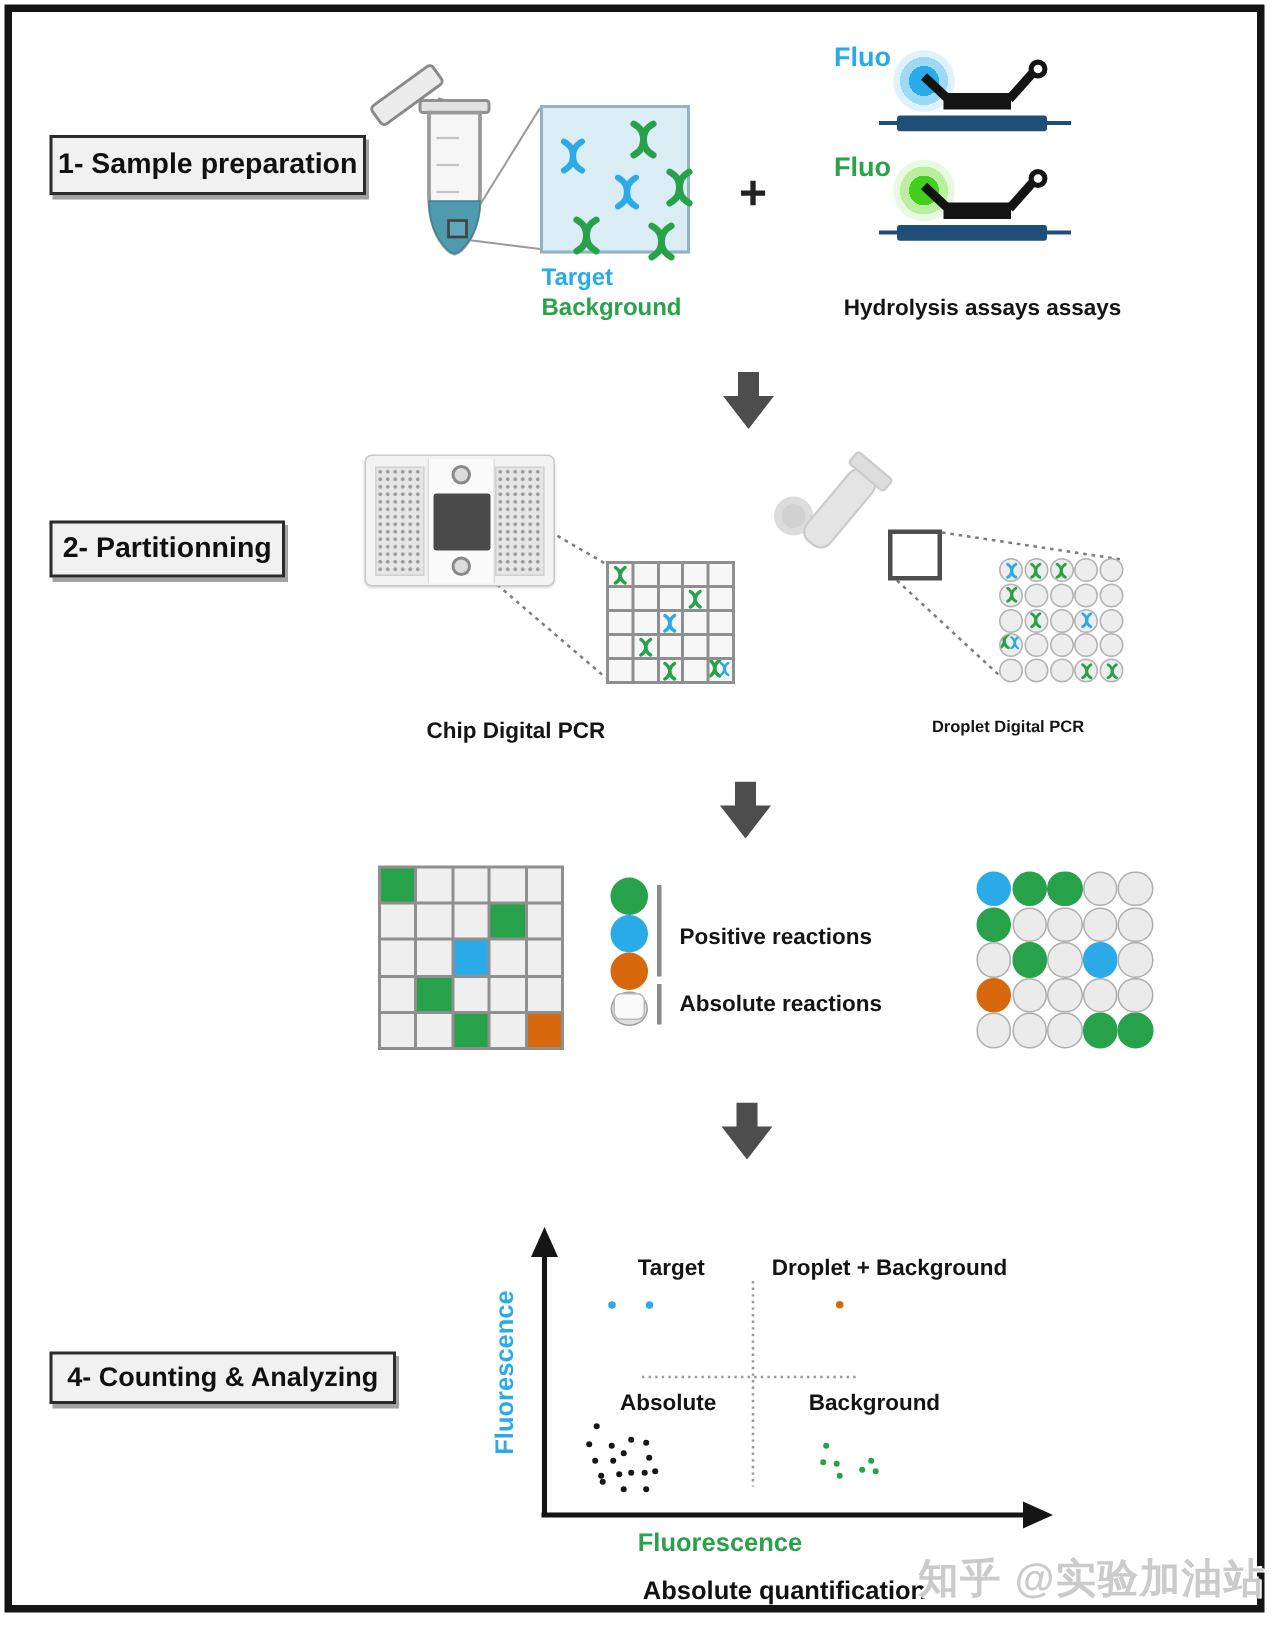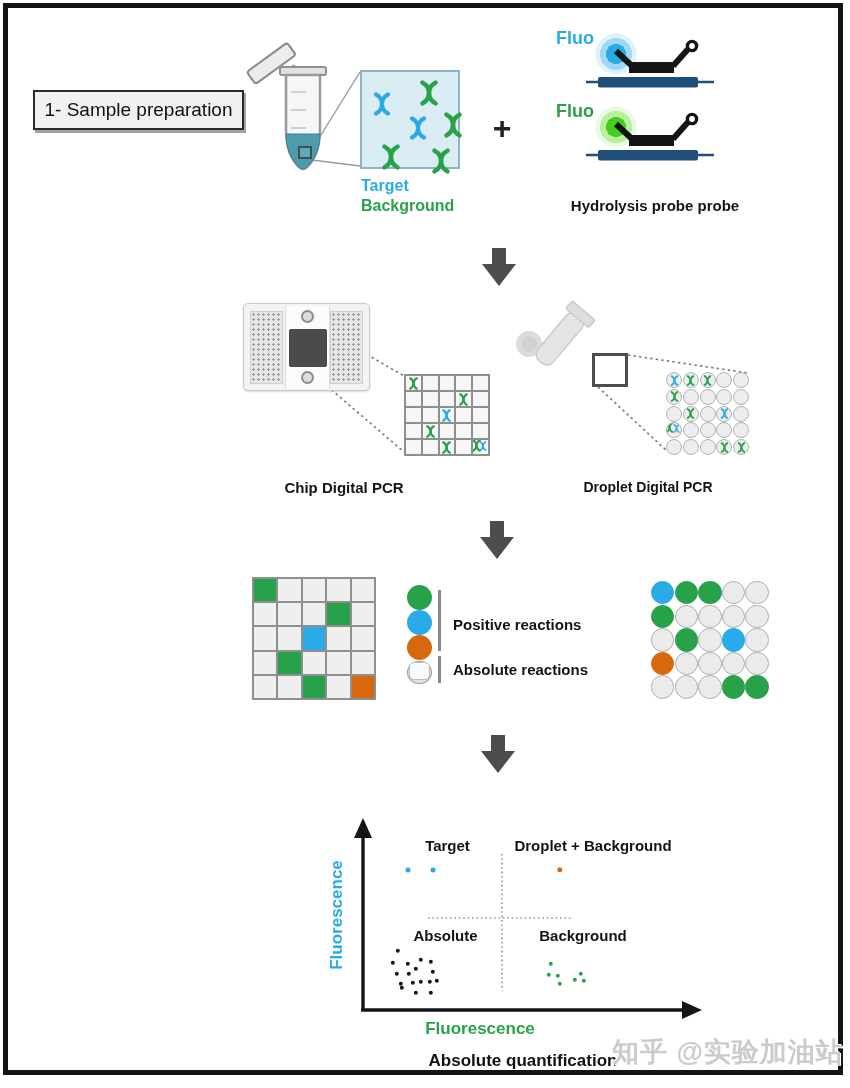--- a/index.html
+++ b/index.html
@@ -4,21 +4,21 @@
 <style>
   *{margin:0;padding:0;box-sizing:border-box}
   html,body{background:#fff}
   body{width:850px;height:1088px;position:relative;overflow:hidden;font-family:"Liberation Sans",sans-serif;color:#141414}
   .canvas{position:absolute;left:0;top:0;width:850px;height:1088px}
   .frame{position:absolute;left:3px;top:3px;width:840px;height:1072px;border:5px solid #141414}
   .abs{position:absolute}
   .overlay{position:absolute;left:0;top:0;width:850px;height:1088px;pointer-events:none}
   .lbl{position:absolute;font-weight:bold;text-align:center;white-space:nowrap}
   .step-box{position:absolute;background:#f1f1f1;border:2px solid #2b2b2b;box-shadow:2px 3px 0 rgba(70,70,70,.5);
-    display:flex;align-items:center;justify-content:center;font-weight:normal;color:#111;white-space:nowrap}
+    display:flex;align-items:center;justify-content:center;font-weight:bold;color:#111;white-space:nowrap}
   #step1{left:33px;top:90px;width:211px;height:40px;font-size:19px}
   #step2{left:33px;top:347px;width:157px;height:38px;font-size:19px}
   #step3{left:33px;top:629px;width:199px;height:38px;font-size:19px}
   #step4{left:33px;top:901px;width:231px;height:35px;font-size:18px}
 
   
   #tube-svg{position:absolute;left:246px;top:36px}
   #sample-box{position:absolute;left:360px;top:70px;width:100px;height:99px;background:#daecf4;border:2px solid #8fb3c2}
   #sample-box .abs{display:inline-block}
   #target-label{left:361px;top:177px;font-size:16px;text-align:left}
@@ -43,21 +43,21 @@
   .chip-mid{position:absolute;left:41px;top:2px;width:45px;height:83px;background:#fbfbfb;border-left:1px solid #ddd;border-right:1px solid #ddd}
   .chip-dark{position:absolute;left:45px;top:25px;width:38px;height:38px;background:#4a4a4a;border-radius:2px}
   .chip-screw{position:absolute;left:57px;width:13px;height:13px;border-radius:50%;background:#dcdcdc;border:2px solid #8a8a8a}
   #chip-grid{position:absolute;left:404px;top:374px;width:86px;height:82px;display:grid;grid-template-columns:repeat(5,1fr);grid-auto-rows:1fr;gap:2px;padding:2px;background:#8f8f8f}
   .chip-cell{background:#f7f7f7;display:flex;align-items:center;justify-content:center;overflow:hidden}
   #chip-label{left:264px;top:479px;width:160px;font-size:15px}
   #droplet-tube-svg{position:absolute;left:503px;top:300px}
   #zoom-square{position:absolute;left:592px;top:353px;width:36px;height:34px;border:3px solid #4d4d4d}
   #droplet-grid{position:absolute;left:666px;top:372px;width:84px;height:84px;display:grid;grid-template-columns:repeat(5,16.8px);grid-auto-rows:16.8px}
   .droplet{width:16px;height:16px;border-radius:50%;border:1.3px solid #b3b3b3;background:#ededed;display:flex;align-items:center;justify-content:center;overflow:hidden}
-  #droplet-label{left:568px;top:479px;width:160px;font-size:14px}
+  #droplet-label{left:592px;top:479px;width:160px;font-size:11px}
 
   
   #square-grid{position:absolute;left:252px;top:577px;width:124px;height:123px;display:grid;grid-template-columns:repeat(5,1fr);grid-auto-rows:1fr;gap:2px;padding:2px;background:#8f8f8f}
   .sq-cell{background:#efefef}
   #legend-icons{position:absolute;left:407px;top:585px;display:flex;flex-direction:column;align-items:center}
   .legend-circle{width:25px;height:25px;border-radius:50%}
   .legend-well{width:25px;height:23px;border-radius:50%;background:#e0e0e0;border:1.5px solid #9f9f9f;position:relative;margin-top:1px}
   .well-inner{position:absolute;left:1px;right:1px;top:0;bottom:3px;background:#fafafa;border:1.5px solid #b9b9b9;border-radius:5px}
   #legend-bar1{position:absolute;left:438px;top:590px;width:3px;height:61px;background:#8a8a8a}
   #legend-bar2{position:absolute;left:438px;top:656px;width:3px;height:27px;background:#8a8a8a}
@@ -107,20 +107,22 @@
     </g>
     <polygon points="354,838 372,838 363,818" fill="#151515"></polygon>
     <polygon points="682,1001 682,1019 702,1010" fill="#151515"></polygon>
     <g stroke="#999999" stroke-width="1.7" stroke-dasharray="1.6,2.8">
       <line x1="502" y1="854" x2="502" y2="991"></line>
       <line x1="428" y1="918" x2="571" y2="918"></line>
     </g>
   </svg>
 
   <div class="step-box" id="step1">1- Sample preparation</div>
+  <div class="step-box" id="step2">2- Partitionning</div>
+  <div class="step-box" id="step4">4- Counting &amp; Analyzing</div>
 
   <svg id="tube-svg" width="92" height="142" viewBox="0 0 92 142">
     <rect transform="rotate(-36 25 27)" x="0" y="20" width="50" height="15" rx="3" fill="#ececec" stroke="#8a8a8a" stroke-width="2"></rect>
     <path d="M46 30 L56 33" stroke="#8a8a8a" stroke-width="2.4" fill="none"></path>
     <rect x="34" y="31" width="46" height="8" rx="2" fill="#e2e2e2" stroke="#909090" stroke-width="2"></rect>
     <path d="M40 39 L40 93 Q40 119 53 131 Q57 135 61 131 Q74 119 74 93 L74 39 Z" fill="#f6f6f6" stroke="#9a9a9a" stroke-width="2.5"></path>
     <g stroke="#c2c2c2" stroke-width="1.5">
       <line x1="45" y1="56" x2="60" y2="56"></line>
         <line x1="45" y1="74" x2="60" y2="74"></line>
         <line x1="45" y1="92" x2="60" y2="92"></line>
@@ -173,21 +175,21 @@
   <div class="lbl" id="fluo-green" style="color: rgb(42, 162, 74);">Fluo</div>
   <div class="glow" id="glow-green"></div>
   <svg class="probe" id="probe2" width="132" height="56" viewBox="0 0 132 56">
     <line x1="2" y1="46" x2="130" y2="46" stroke="#1f4e79" stroke-width="2.6"></line>
     <rect x="14" y="41" width="100" height="10.5" rx="2" fill="#1f4e79"></rect>
     <path d="M32 15 L47 29" stroke="#141414" stroke-width="6"></path>
     <rect x="45" y="26" width="45" height="11" fill="#141414"></rect>
     <path d="M89 30 L105 12" stroke="#141414" stroke-width="6"></path>
     <circle cx="108" cy="10" r="4.6" fill="#ffffff" stroke="#141414" stroke-width="3.4"></circle>
   </svg>
-  <div class="lbl" id="assays-label">Hydrolysis probe probe</div>
+  <div class="lbl" id="assays-label">Hydrolysis assays assays</div>
 
   <svg class="down-arrow" style="left:482px;top:248px" viewBox="0 0 34 38">
       <polygon points="10,0 24,0 24,16 34,16 17,38 0,16 10,16" fill="#4d4d4d"></polygon>
     </svg>
   <svg class="down-arrow" style="left:480px;top:521px" viewBox="0 0 34 38">
       <polygon points="10,0 24,0 24,16 34,16 17,38 0,16 10,16" fill="#4d4d4d"></polygon>
     </svg>
   <svg class="down-arrow" style="left:481px;top:735px" viewBox="0 0 34 38">
       <polygon points="10,0 24,0 24,16 34,16 17,38 0,16 10,16" fill="#4d4d4d"></polygon>
     </svg>

